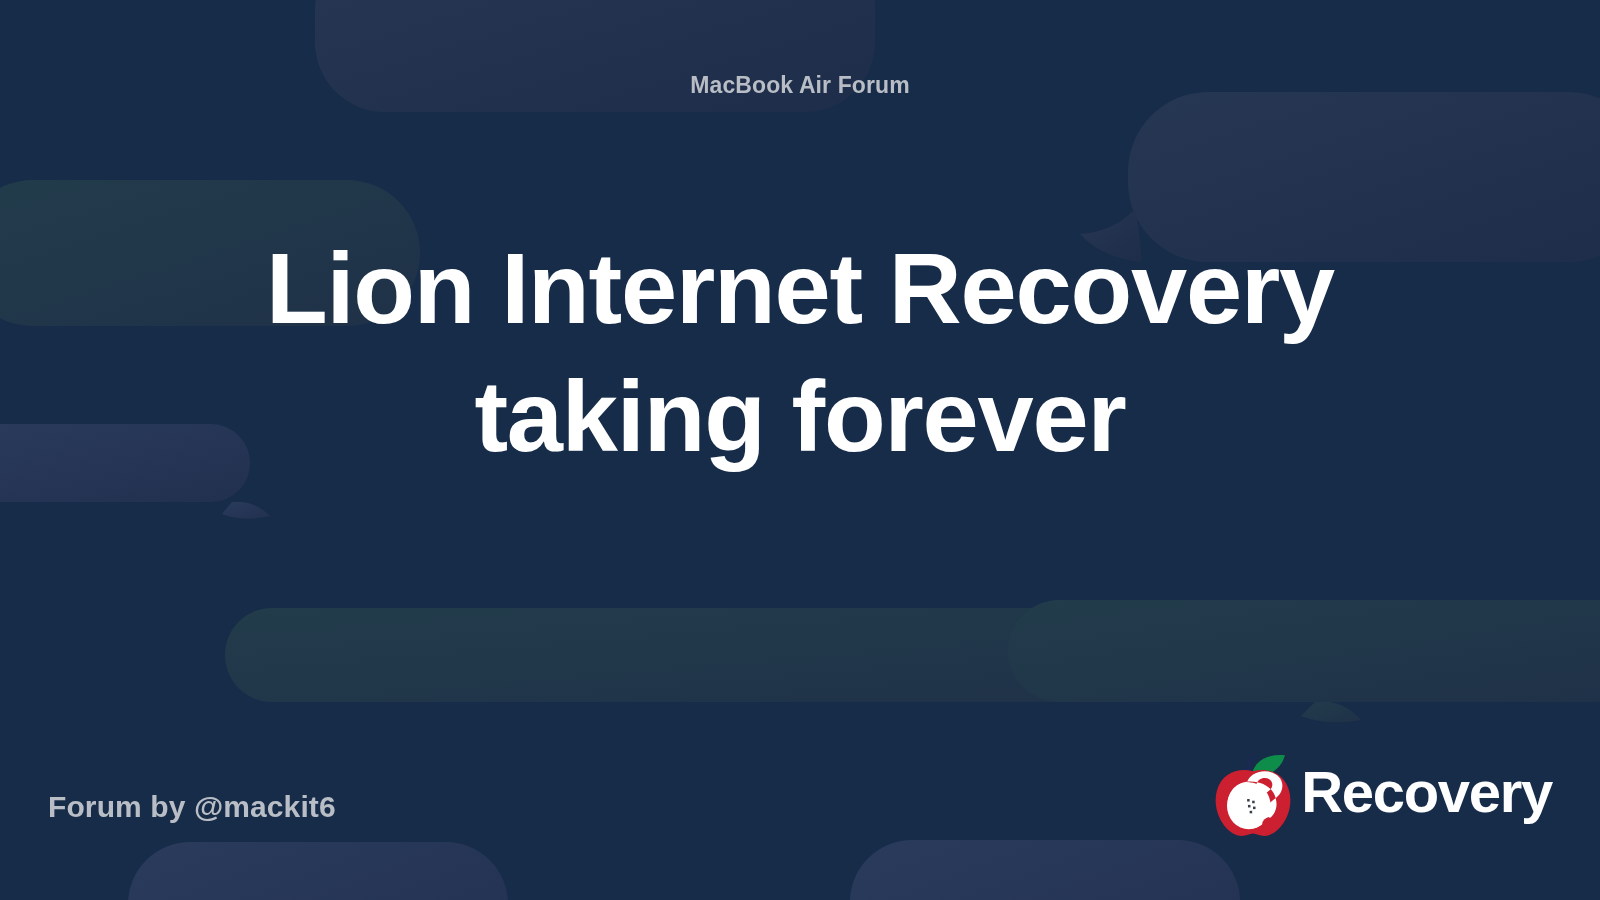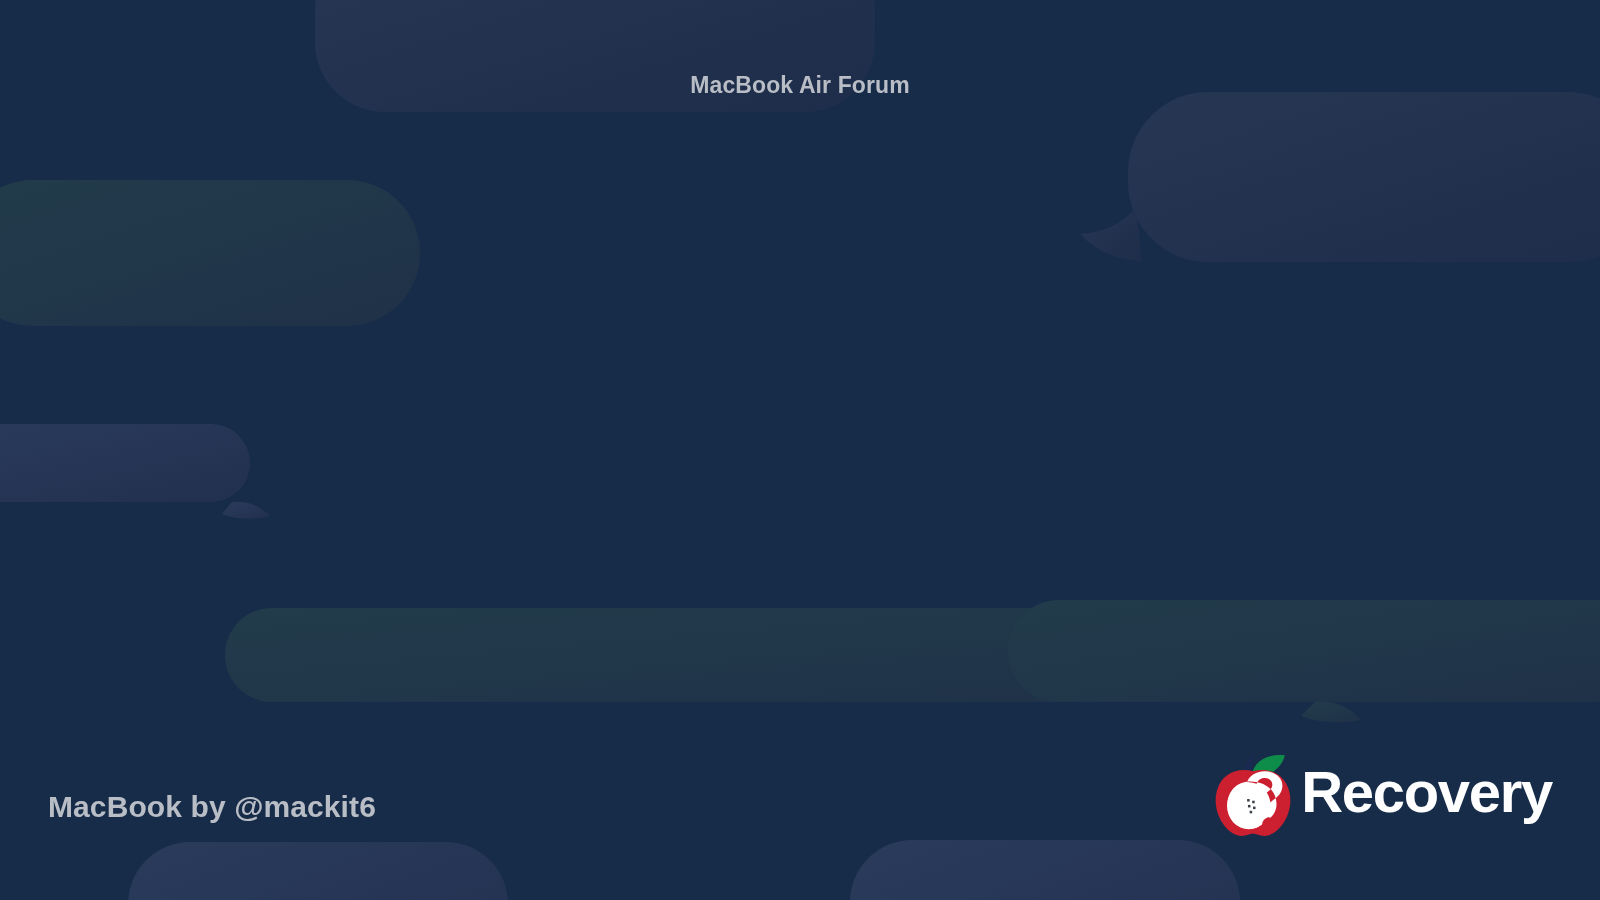--- a/index.html
+++ b/index.html
@@ -149,22 +149,25 @@
       <rect x="128" y="842" width="380" height="150" rx="62" ry="62" fill="url(#gBlue)"></rect>
     </g>
 
     <g>
       <rect x="850" y="840" width="390" height="150" rx="62" ry="62" fill="url(#gBlue)"></rect>
     </g>
   </svg>
 
   <div class="forum-label">MacBook Air Forum</div>
 
-
-  <div class="posted-by">MacBook by @mackit6</div>
+  <div class="title-wrap">
+    <h1 class="title">Lion Internet Recovery taking forever</h1>
+  </div>
+
+  <div class="posted-by">Forum by @mackit6</div>
 
   <div class="brand">
     <svg class="brand-mark" viewBox="0 0 100 104" xmlns="http://www.w3.org/2000/svg" aria-hidden="true">
 
       <path d="M40 26 C41 14 46 7 53 2 C49 10 47 18 48 27 Z" fill="#1b2a52"></path>
 
       <path d="M49 27 C53 12 68 4 88 6 C84 22 69 32 51 30 Z" fill="#0e8c4a"></path>
 
       <path d="M50 25
                C34 20 13 26 7 48

